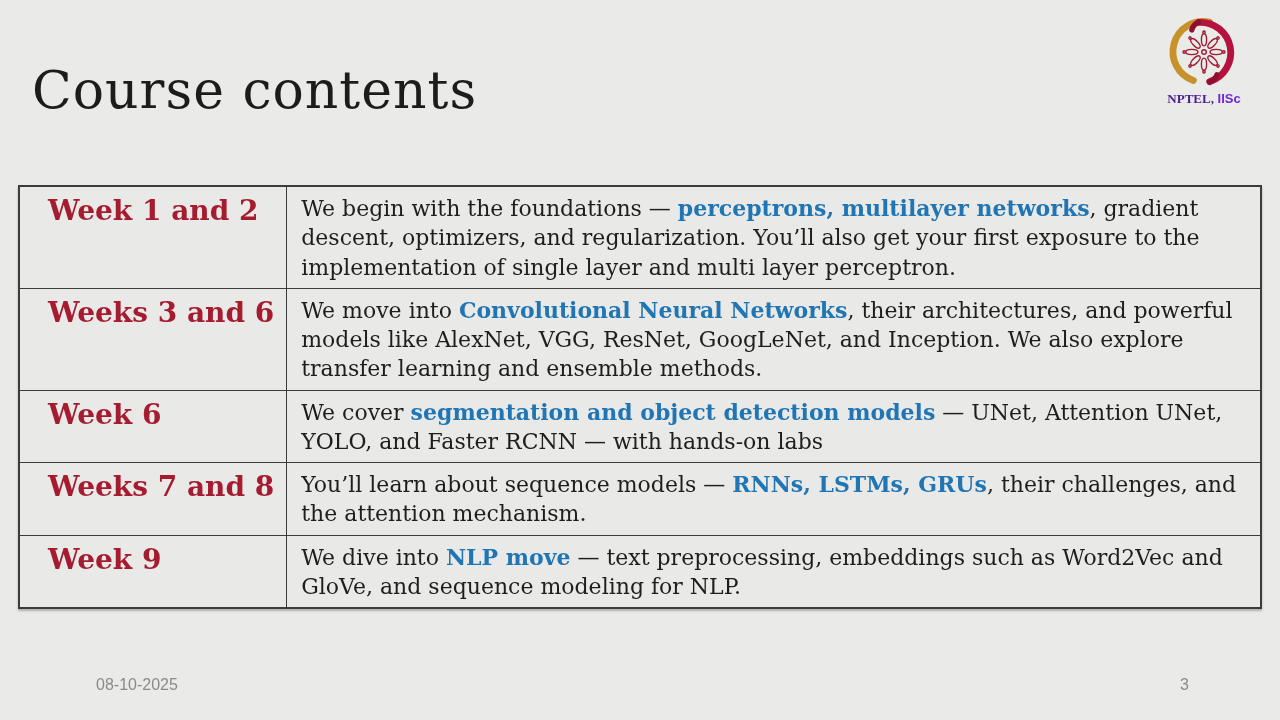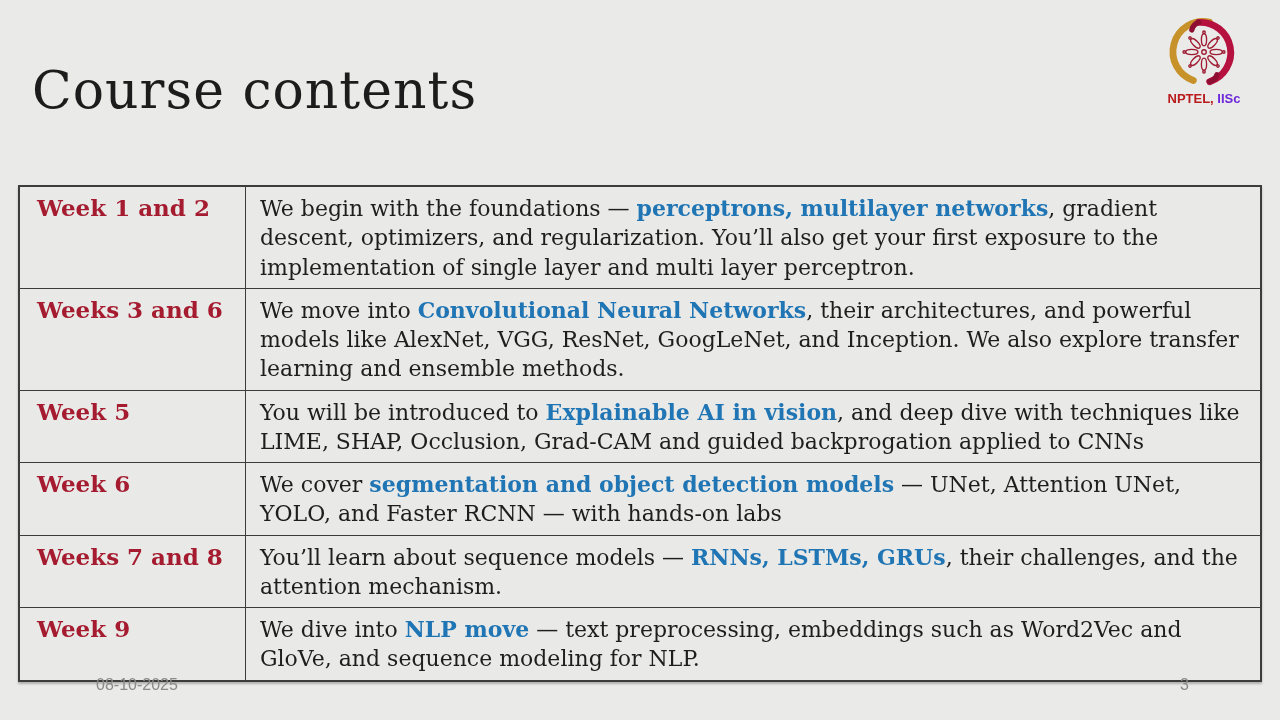--- a/index.html
+++ b/index.html
@@ -19,38 +19,38 @@
   .logo{
     position:absolute;top:14px;right:28px;width:96px;
     display:flex;flex-direction:column;align-items:center;
   }
   .logo svg{width:76px;height:76px;}
   .logo-label{
     font-family:"Liberation Sans",sans-serif;
     font-weight:bold;font-size:13px;line-height:1;margin-top:2px;
     white-space:nowrap;
   }
-  .logo-label .gold{color:#b91c1c;}
+  .logo-label .gold{color:#4c1d95;font-family:Liberation Serif, serif;}
   .logo-label .crimson{color:#6d28d9;}
   
   table.course{
     position:absolute;left:18px;top:185px;width:1244px;
     border-collapse:collapse;
     background:#e9e9e7;
   }
   table.course,table.course td{
     border:1px solid #3c3c3c;
   }
   table.course{border-width:2px;box-shadow:0 2px 2px rgba(0,0,0,.25);}
   td.week-cell{
     width:196px;
-    padding:7px 12px 6px 17px;
+    padding:7px 12px 6px 28px;
     vertical-align:top;
     font-weight:bold;
-    font-size:23px;
+    font-size:28px;
     color:var(--week-color,#a51c30);
     white-space:nowrap;
   }
   td.desc-cell{
     padding:7px 12px 6px 14px;
     vertical-align:top;
     font-size:22px;
     line-height:1.33;
     color:#1e1e1e;
   }
@@ -118,24 +118,20 @@
     <tbody>
         <tr style="height: 100px;">
           <td class="week-cell">Week 1 and 2</td>
           <td class="desc-cell"><span>We begin with the foundations — </span><span class="hl">perceptrons, multilayer networks</span><span>, gradient descent, optimizers, and regularization. You’ll also get your first exposure to the implementation of single layer and multi layer perceptron.</span></td>
         </tr>
         <tr style="height: 96px;">
           <td class="week-cell">Weeks 3 and 6</td>
           <td class="desc-cell"><span>We move into </span><span class="hl">Convolutional Neural Networks</span><span>, their architectures, and powerful models like AlexNet, VGG, ResNet, GoogLeNet, and Inception. We also explore transfer learning and ensemble methods.</span></td>
         </tr>
         <tr style="height: 67px;">
-          <td class="week-cell">Week 5</td>
-          <td class="desc-cell"><span>You will be introduced to </span><span class="hl">Explainable AI in vision</span><span>, and deep dive with techniques like LIME, SHAP, Occlusion, Grad-CAM and guided backprogation applied to CNNs</span></td>
-        </tr>
-        <tr style="height: 67px;">
           <td class="week-cell">Week 6</td>
           <td class="desc-cell"><span>We cover </span><span class="hl">segmentation and object detection models</span><span> — UNet, Attention UNet, YOLO, and Faster RCNN — with hands-on labs</span></td>
         </tr>
         <tr style="height: 66px;">
           <td class="week-cell">Weeks 7 and 8</td>
           <td class="desc-cell"><span>You’ll learn about sequence models — </span><span class="hl">RNNs, LSTMs, GRUs</span><span>, their challenges, and the attention mechanism.</span></td>
         </tr>
         <tr style="height: 68px;">
           <td class="week-cell">Week 9</td>
           <td class="desc-cell"><span>We dive into </span><span class="hl">NLP move</span><span> — text preprocessing, embeddings such as Word2Vec and GloVe, and sequence modeling for NLP.</span></td>

